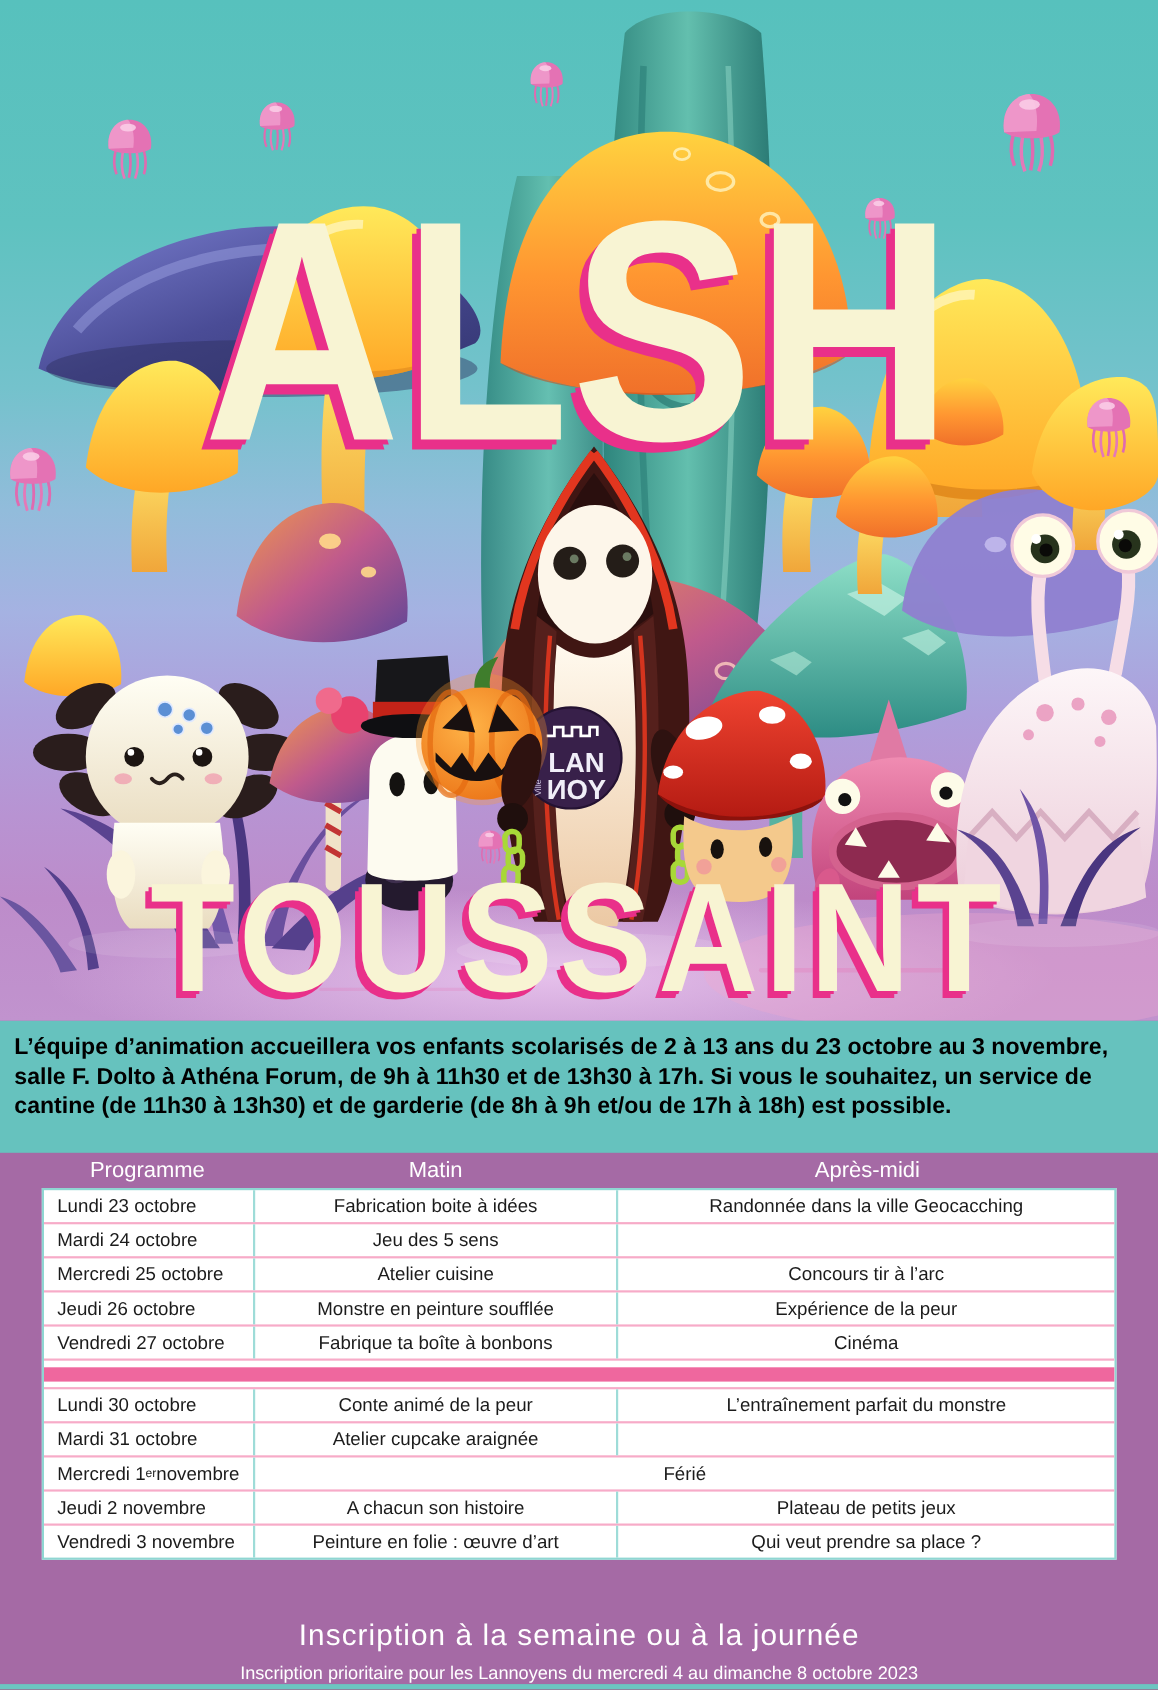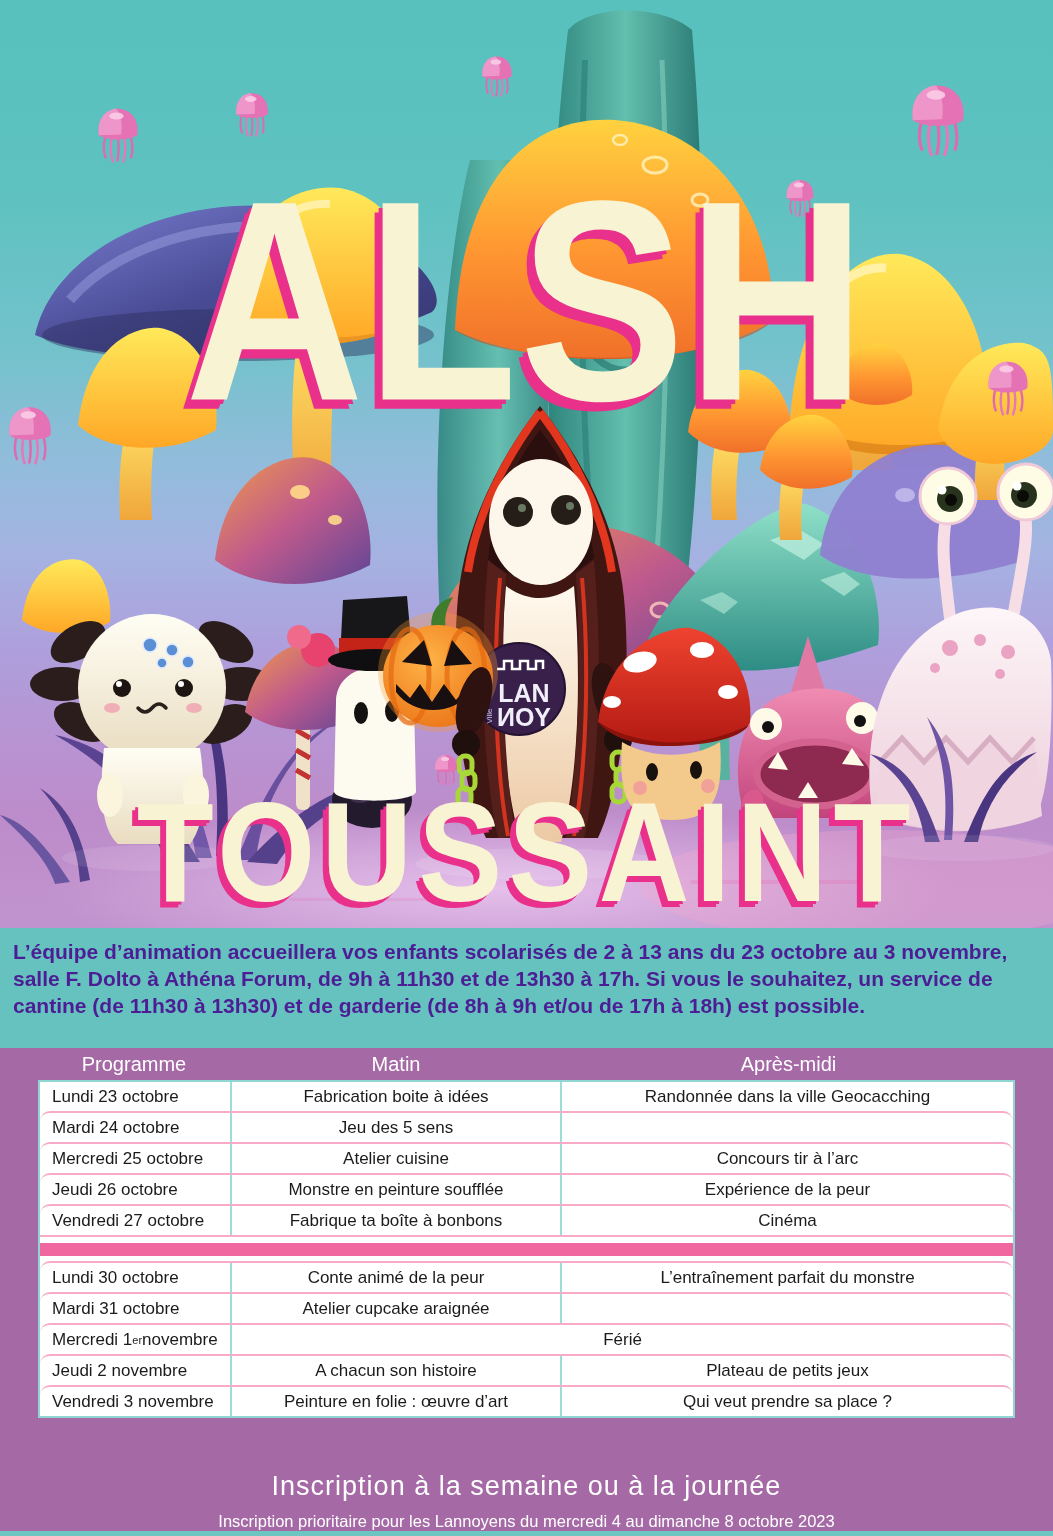--- a/index.html
+++ b/index.html
@@ -15,32 +15,32 @@
     color:#f8f4d3;font-weight:bold;line-height:1;z-index:3;}
   .title-alsh{top:158px;font-size:248px;letter-spacing:2px;
     transform:scaleY(1.15);transform-origin:top center;
     text-shadow:-8px 8px 0 #e9308a,-4px 4px 0 #e9308a;}
   .title-toussaint{top:782px;font-size:126px;letter-spacing:6px;
     transform:scaleY(1.12);transform-origin:top center;
     text-shadow:-6px 6px 0 #e9308a,-3px 3px 0 #e9308a;}
 
   
   .info{position:absolute;top:928px;left:0;width:1053px;height:120px;
-    background:#66c2be;color:#4c1d95;box-sizing:border-box;
+    background:#66c2be;color:#000000;box-sizing:border-box;
     padding:10px 13px 0 13px;font-weight:bold;font-size:21px;line-height:27px;z-index:4;}
 
   
   .lower{position:absolute;top:1048px;left:0;width:1053px;height:488px;background:#a56aa5;}
   .thead{display:flex;align-items:center;height:32px;padding:0 38px;
     color:#fff;font-weight:normal;font-size:20px;}
   .thead .hc1{width:192px;text-align:center;}
   .thead .hc2{width:332px;text-align:center;}
   .thead .hc3{flex:1;text-align:center;}
   .tbl{margin:0 38px;background:#fff;border:2px solid #8fd6d2;}
-  .tr{display:flex;height:29px;border-top:2px solid #f7abc8;border-radius:10px;}
+  .tr{display:flex;height:29px;border-top:2px solid #f7abc8;}
   .tr:first-child{border-top:none;}
   .td{display:flex;align-items:center;box-sizing:border-box;height:100%;
     font-size:17px;color:#1b1b1b;}
   .td-day{width:192px;padding-left:12px;border-right:2px solid #9edcd8;}
   .td-matin{width:330px;justify-content:center;text-align:center;border-right:2px solid #9edcd8;}
   .td-apm{flex:1;justify-content:center;text-align:center;}
   .td-merged{flex:1;justify-content:center;text-align:center;}
   .td sup{font-size:11px;line-height:0;}
   .week-divider{height:24px;background:#fff;border-top:2px solid #f7abc8;
     display:flex;align-items:center;}

